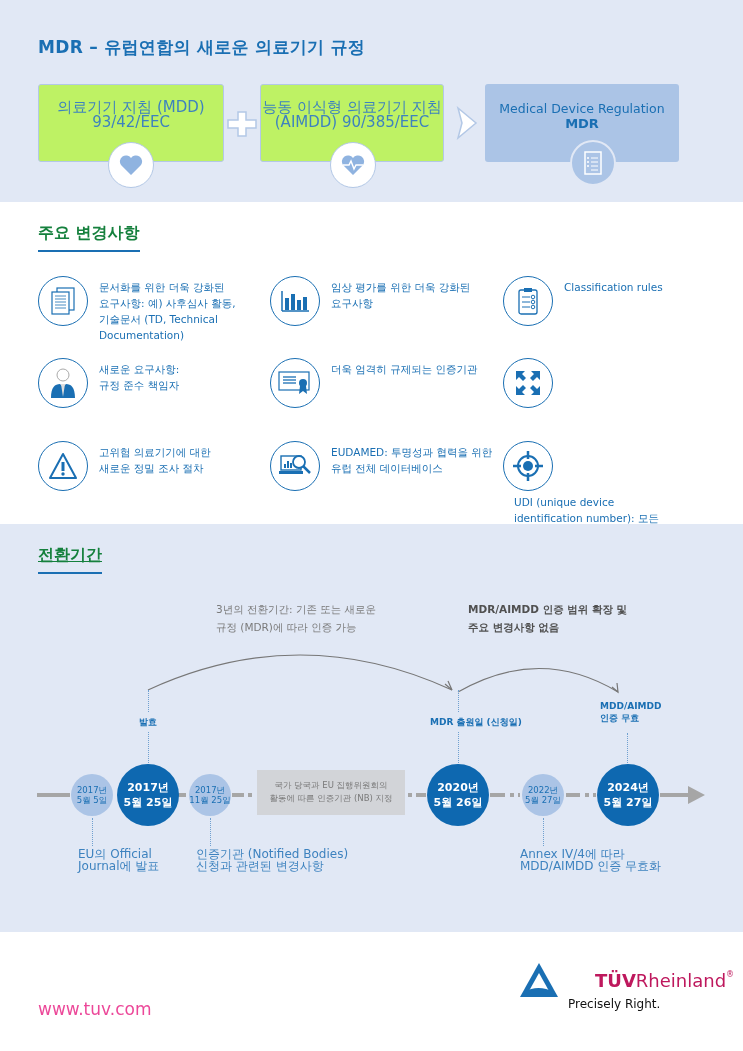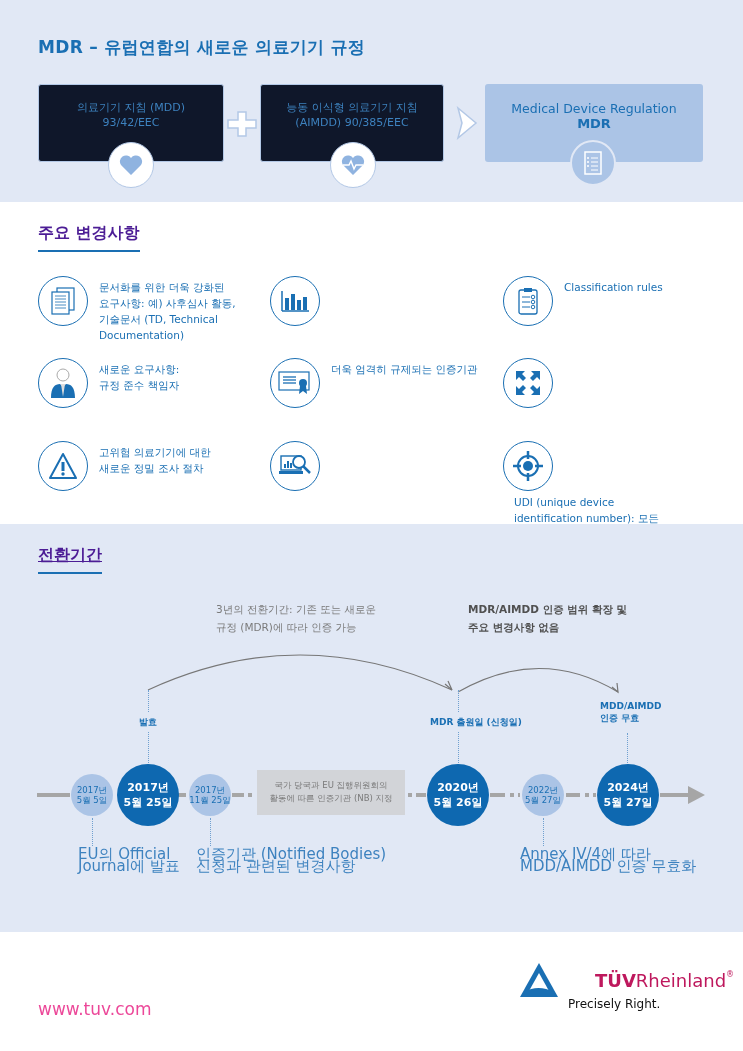--- a/index.html
+++ b/index.html
@@ -4,38 +4,38 @@
 <style>
   * { box-sizing: border-box; margin: 0; padding: 0; }
   body { width: 743px; height: 1051px; font-family: "DejaVu Sans", sans-serif; background: #ffffff; position: relative; overflow: hidden; }
   .sec1 { position: absolute; left: 0; top: 0; width: 743px; height: 202px; background: #e1e8f5; }
   .sec2 { position: absolute; left: 0; top: 202px; width: 743px; height: 322px; background: #ffffff; }
   .sec3 { position: absolute; left: 0; top: 524px; width: 743px; height: 408px; background: #e1e8f5; }
   .sec4 { position: absolute; left: 0; top: 932px; width: 743px; height: 119px; background: #ffffff; }
 
   .main-title { position: absolute; left: 38px; top: 36px; font-size: 17px; font-weight: bold; color: #1a6fb3; letter-spacing: 0.3px; }
 
-  .dbox { position: absolute; top: 84px; height: 78px; background: #0f172a; border: 1.5px solid #b3c8e6; border-radius: 3px; text-align: center; font-size: 11px; color: #3d82bf; line-height: 15px; padding-top: 15px; }
+  .dbox { position: absolute; top: 84px; height: 78px; background: #bef264; border: 1.5px solid #b3c8e6; border-radius: 3px; text-align: center; font-size: 15px; color: #3d82bf; line-height: 15px; padding-top: 15px; }
   .dbox.mdr { background: #abc4e6; border: none; color: #1a6fb3; font-size: 12.5px; padding-top: 17px; }
   .dbox .l2b { font-weight: bold; font-size: 13px; }
   .circ-ico { position: absolute; width: 46px; height: 46px; border-radius: 50%; background: #fff; border: 1.5px solid #b3c8e6; display: flex; align-items: center; justify-content: center; }
   .circ-ico.mdr { background: #abc4e6; border: 2px solid #e1e8f5; }
 
-  .sec-title { position: absolute; font-size: 16px; font-weight: bold; color: #4c1d95; padding-bottom: 6px; border-bottom: 2px solid #1a6fb3; }
+  .sec-title { position: absolute; font-size: 16px; font-weight: bold; color: #15803d; padding-bottom: 6px; border-bottom: 2px solid #1a6fb3; }
 
   .feat { position: absolute; display: flex; align-items: flex-start; }
   .feat .fic { width: 50px; height: 50px; border-radius: 50%; border: 1.5px solid #1a6fb3; display: flex; align-items: center; justify-content: center; flex: none; }
   .feat .ftx { margin-left: 11px; font-size: 10.5px; color: #1a6fb3; line-height: 16px; padding-top: 3px; white-space: pre-line; }
 
   .tl-note { position: absolute; font-size: 10.5px; line-height: 18px; white-space: pre-line; }
   .tl-note.grey { color: #7a7a7a; }
   .tl-note.bold { color: #505050; font-weight: bold; }
 
   .tl-label { position: absolute; font-size: 9px; color: #1a6fb3; font-weight: bold; white-space: pre-line; line-height: 12px; }
-  .tl-sub { position: absolute; font-size: 15px; color: #3d82bf; white-space: pre-line; line-height: 12px; }
+  .tl-sub { position: absolute; font-size: 12px; color: #3d82bf; white-space: pre-line; line-height: 12px; }
 
   .dot-big { position: absolute; width: 62px; height: 62px; border-radius: 50%; background: #0e68b0; color: #fff; font-weight: bold; font-size: 11px; display: flex; flex-direction: column; align-items: center; justify-content: center; line-height: 15px; }
   .dot-small { position: absolute; width: 42px; height: 42px; border-radius: 50%; background: #abc4e6; color: #1a6fb3; font-size: 8.5px; display: flex; flex-direction: column; align-items: center; justify-content: center; line-height: 10px; }
 
   .vdots { position: absolute; width: 0; border-left: 1.5px dotted #6fa0d0; }
 
   .nb-box { position: absolute; left: 257px; top: 770px; width: 148px; height: 45px; background: #d2d4d8; color: #7a7a7a; font-size: 8.5px; text-align: center; line-height: 13px; padding-top: 9px; white-space: pre-line; }
 
   .url { position: absolute; left: 38px; top: 999px; font-size: 17px; color: #ec4899; }
   .logo-name { position: absolute; left: 595px; top: 970px; font-size: 18px; color: #be185d; text-align: center; }
@@ -75,21 +75,21 @@
       <polyline points="3,11 9,11 11,7 14,15 16,11 23,11" fill="none" stroke="#fff" stroke-width="1.5"></polyline>
     </svg>
 </div>
 
 <div style="position:absolute;left:456px;top:106px;">
   <svg width="22" height="34" viewBox="0 0 22 34">
       <path d="M2 2 L20 17 L2 32 L6 17 Z" fill="#fff" stroke="#b3c8e6" stroke-width="1.5"></path>
     </svg>
 </div>
 
-<div class="dbox mdr" style="left:485px;width:218px;">
+<div class="dbox mdr" style="left:485px;width:194px;">
   <div>Medical Device Regulation</div>
   <div class="l2b">MDR</div>
 </div>
 <div class="circ-ico mdr" style="left:570px;top:140px;">
   <svg width="18" height="24" viewBox="0 0 18 24">
       <rect x="1" y="1" width="16" height="22" fill="none" stroke="#fff" stroke-width="1.5"></rect>
       <line x1="7" y1="7" x2="14" y2="7" stroke="#fff"></line>
       <line x1="7" y1="11" x2="14" y2="11" stroke="#fff"></line>
       <line x1="7" y1="15" x2="14" y2="15" stroke="#fff"></line>
       <line x1="7" y1="19" x2="14" y2="19" stroke="#fff"></line>
@@ -125,20 +125,22 @@
   <div class="fic">
       <svg width="28" height="22" viewBox="0 0 28 22">
         <rect x="4" y="8" width="4" height="12" fill="#1a6fb3"></rect>
         <rect x="10" y="4" width="4" height="16" fill="#1a6fb3"></rect>
         <rect x="16" y="10" width="4" height="10" fill="#1a6fb3"></rect>
         <rect x="22" y="7" width="4" height="13" fill="#1a6fb3"></rect>
         <line x1="1" y1="1" x2="1" y2="21" stroke="#1a6fb3" stroke-width="1.5"></line>
         <line x1="1" y1="21" x2="28" y2="21" stroke="#1a6fb3" stroke-width="1.5"></line>
       </svg>
     </div>
+  <div class="ftx">임상 평가를 위한 더욱 강화된
+요구사항</div>
 </div>
 <div class="feat" style="left:503px;top:276px;">
   <div class="fic">
       <svg width="22" height="28" viewBox="0 0 22 28">
         <rect x="2" y="3" width="18" height="24" rx="2" fill="#fff" stroke="#1a6fb3" stroke-width="1.3"></rect>
         <rect x="7" y="1" width="8" height="4" fill="#1a6fb3"></rect>
         <g stroke="#1a6fb3" stroke-width="1">
           <line x1="5" y1="10" x2="13" y2="10"></line>
           <line x1="5" y1="15" x2="13" y2="15"></line>
           <line x1="5" y1="20" x2="13" y2="20"></line>
@@ -206,20 +208,22 @@
       <svg width="34" height="26" viewBox="0 0 34 26">
         <rect x="3" y="3" width="20" height="14" fill="#fff" stroke="#1a6fb3" stroke-width="1.4"></rect>
         <rect x="1" y="18" width="24" height="3" fill="#1a6fb3"></rect>
         <rect x="6" y="11" width="2" height="4" fill="#1a6fb3"></rect>
         <rect x="9" y="8" width="2" height="7" fill="#1a6fb3"></rect>
         <rect x="12" y="10" width="2" height="5" fill="#1a6fb3"></rect>
         <circle cx="21" cy="9" r="6" fill="#fff" stroke="#1a6fb3" stroke-width="1.8"></circle>
         <line x1="25" y1="13" x2="32" y2="20" stroke="#1a6fb3" stroke-width="2.5"></line>
       </svg>
     </div>
+  <div class="ftx">EUDAMED: 투명성과 협력을 위한
+유럽 전체 데이터베이스</div>
 </div>
 <div class="feat" style="left:503px;top:441px;flex-direction:column;">
   <div class="fic">
       <svg width="32" height="32" viewBox="0 0 32 32">
         <circle cx="16" cy="16" r="10" fill="none" stroke="#1a6fb3" stroke-width="2"></circle>
         <circle cx="16" cy="16" r="5" fill="#1a6fb3"></circle>
         <g stroke="#1a6fb3" stroke-width="2.5">
           <line x1="16" y1="1" x2="16" y2="9"></line>
           <line x1="16" y1="23" x2="16" y2="31"></line>
           <line x1="1" y1="16" x2="9" y2="16"></line>

